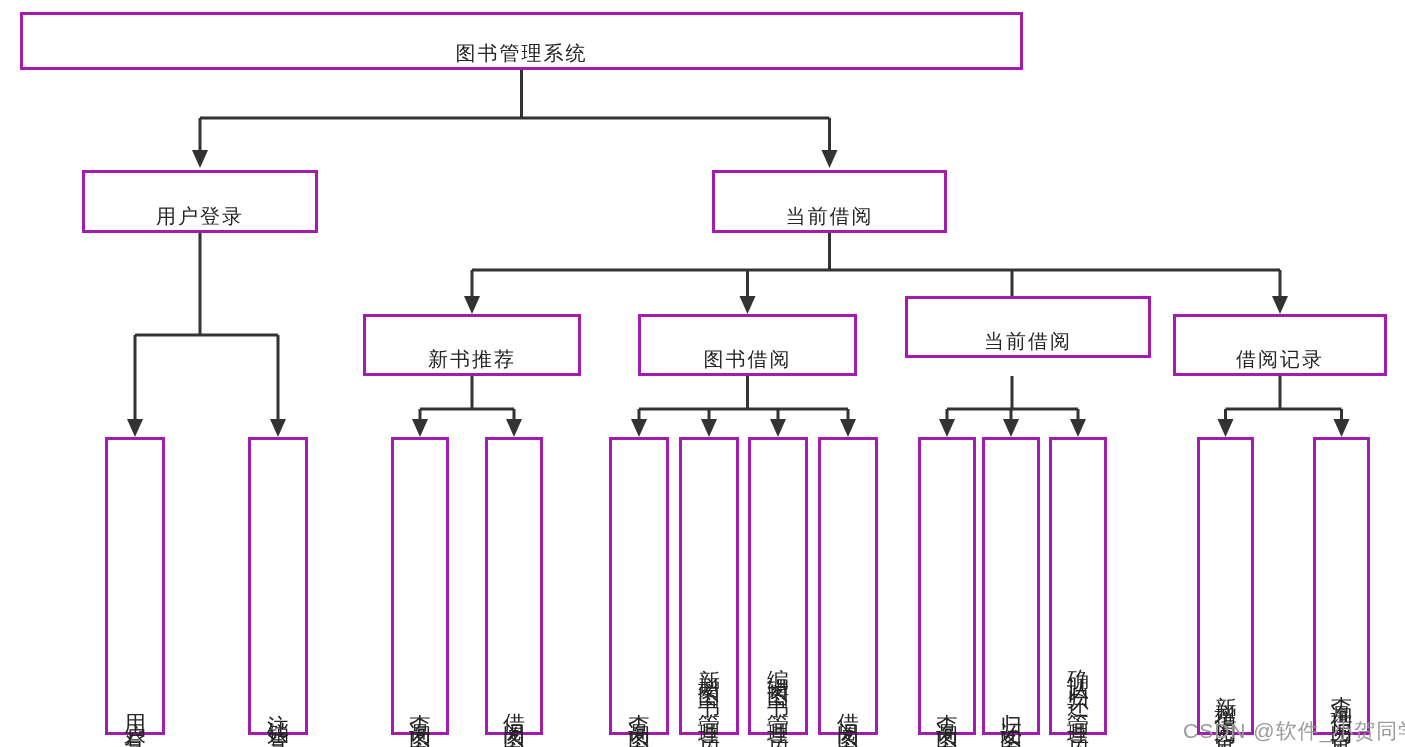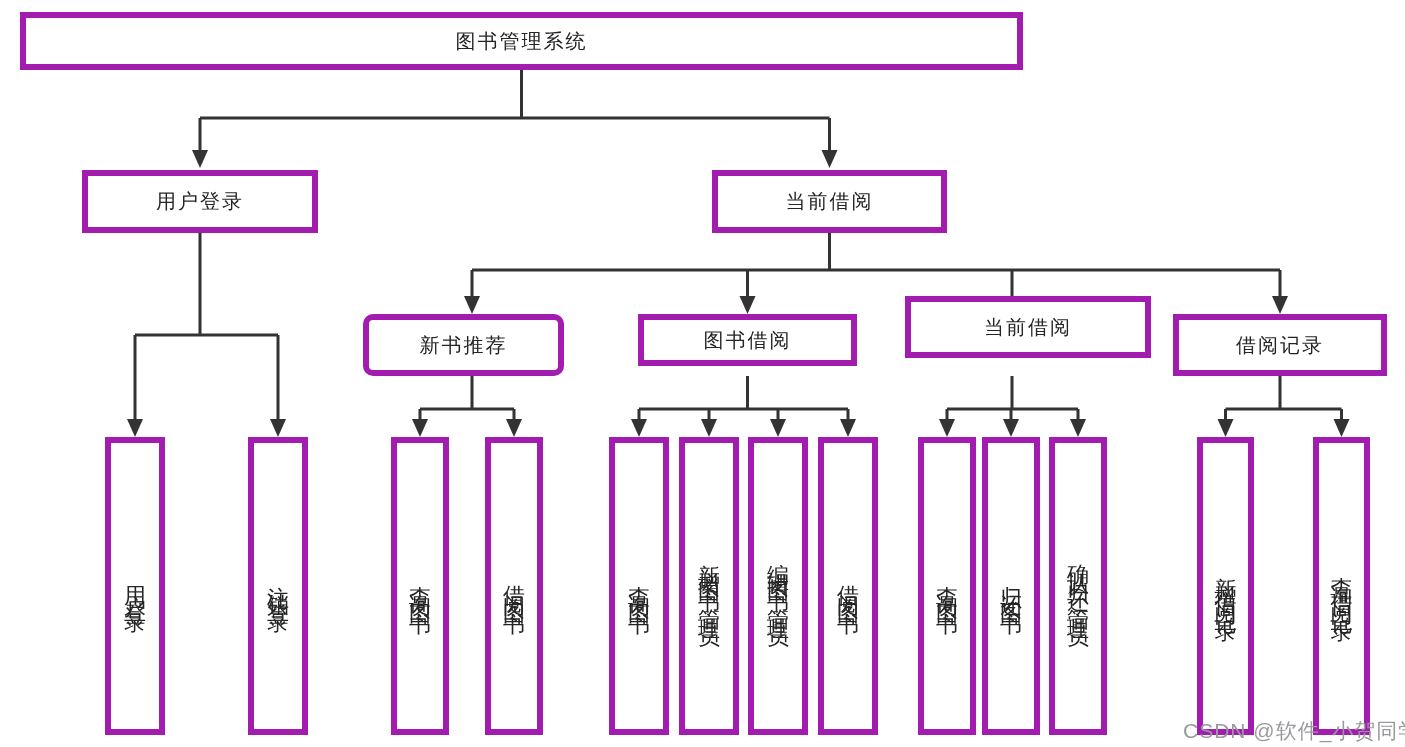--- a/index.html
+++ b/index.html
@@ -9,23 +9,23 @@
     background:#ffffff;
     font-family:"Liberation Sans","DejaVu Sans",sans-serif;
     overflow:hidden;
   }
   .connectors{position:absolute;left:0;top:0;width:1405px;height:747px;z-index:1;}
   .connectors path{stroke:#333333;stroke-width:3;fill:none;}
   .connectors polygon{fill:#333333;stroke:none;}
   .node{
     position:absolute;
     box-sizing:border-box;
-    border:6px solid #a21caf;
+    border:3px solid #a21caf;
     background:#ffffff;
-    display:flex;align-items:center;justify-content:center;
+    display:flex;align-items:flex-end;justify-content:center;
     z-index:2;
     color:#242424;
   }
   .node .hlabel{
     font-size:20px;
     letter-spacing:2px;
     white-space:nowrap;
   }
   .node .vlabel{
     writing-mode:vertical-rl;
@@ -97,24 +97,24 @@
     <span class="hlabel">图书管理系统</span>
   </div>
 
   <div class="node" style="left:82px;top:170px;width:236px;height:63px;">
     <span class="hlabel">用户登录</span>
   </div>
   <div class="node" style="left:712px;top:170px;width:235px;height:63px;">
     <span class="hlabel">当前借阅</span>
   </div>
 
-  <div class="node" style="left:363px;top:314px;width:201px;height:62px;border-radius:10px;">
+  <div class="node" style="left:363px;top:314px;width:218px;height:62px;">
     <span class="hlabel">新书推荐</span>
   </div>
-  <div class="node" style="left:638px;top:314px;width:219px;height:52px;">
+  <div class="node" style="left:638px;top:314px;width:219px;height:62px;">
     <span class="hlabel">图书借阅</span>
   </div>
   <div class="node" style="left:905px;top:296px;width:246px;height:62px;">
     <span class="hlabel">当前借阅</span>
   </div>
   <div class="node" style="left:1173px;top:314px;width:214px;height:62px;">
     <span class="hlabel">借阅记录</span>
   </div>
 
   <div class="node" style="left:105px;top:437px;width:60px;height:298px;">

